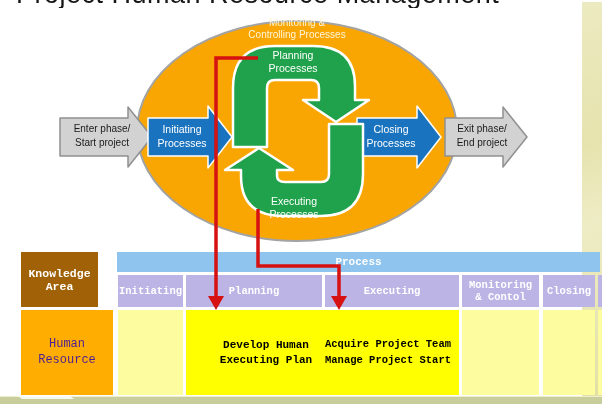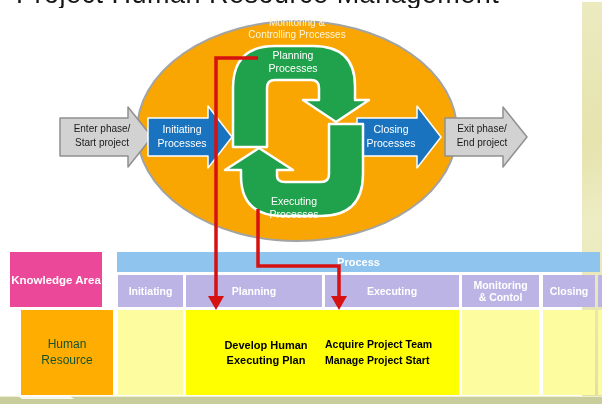--- a/index.html
+++ b/index.html
@@ -19,35 +19,35 @@
   .bottom-bar{
     position:absolute;left:0;top:396px;width:602px;height:8px;z-index:2;
     background:#c9cc9b;border-top:1px solid #eef0cd;
   }
   .bottom-notch{
     position:absolute;left:20px;top:396px;width:52px;height:3px;z-index:3;
     background:#ffffff;transform:skewX(55deg);opacity:.85;
   }
   
   .cell{position:absolute;z-index:2;display:flex;align-items:center;justify-content:center;
-        text-align:center;box-sizing:border-box;}
-  .hdr-ka{left:10px;top:252px;width:92px;height:55px;background:#ec4899;color:#ffffff;
+        text-align:center;box-sizing:border-box;font-family:Liberation Mono, monospace;}
+  .hdr-ka{left:21px;top:252px;width:77px;height:55px;background:#a16207;color:#ffffff;
           font-weight:bold;font-size:11.5px;}
   .hdr-process{left:117px;top:252px;width:483px;height:20px;background:#8fc4ee;color:#ffffff;
           font-weight:bold;font-size:11px;}
   .sub{top:275px;height:32px;background:#bdb4e6;color:#ffffff;font-weight:bold;
        font-size:10.5px;line-height:1.15;}
   .sub-initiating{left:118px;width:65px;}
   .sub-planning{left:186px;width:136px;}
   .sub-executing{left:325px;width:134px;}
   .sub-monitoring{left:462px;width:77px;padding:0 14px;}
   .sub-closing{left:543px;width:52px;}
   .sub-sliver{left:598px;width:4px;}
   .body-row{top:310px;height:85px;}
-  .cell-ka{left:21px;width:92px;background:#ffad00;color:#14532d;font-size:12px;line-height:1.3;
+  .cell-ka{left:21px;width:92px;background:#ffad00;color:#4c1d95;font-size:12px;line-height:1.3;
            padding:0 12px;}
   .cell-initiating{left:118px;width:65px;background:#fdfc9e;}
   .cell-planning{left:186px;width:160px;background:#ffff00;color:#000;font-weight:bold;
                  font-size:11px;line-height:1.35;}
   .cell-executing{left:325px;width:134px;background:#ffff00;color:#000;font-weight:bold;
                   font-size:10.5px;line-height:1.5;flex-direction:column;align-items:flex-start;
                   padding-left:0;text-align:left;}
   .cell-monitoring{left:462px;width:77px;background:#fdfc9e;}
   .cell-closing{left:543px;width:52px;background:#fdfc9e;}
   .cell-sliver{left:598px;width:4px;background:#fdfc9e;}

